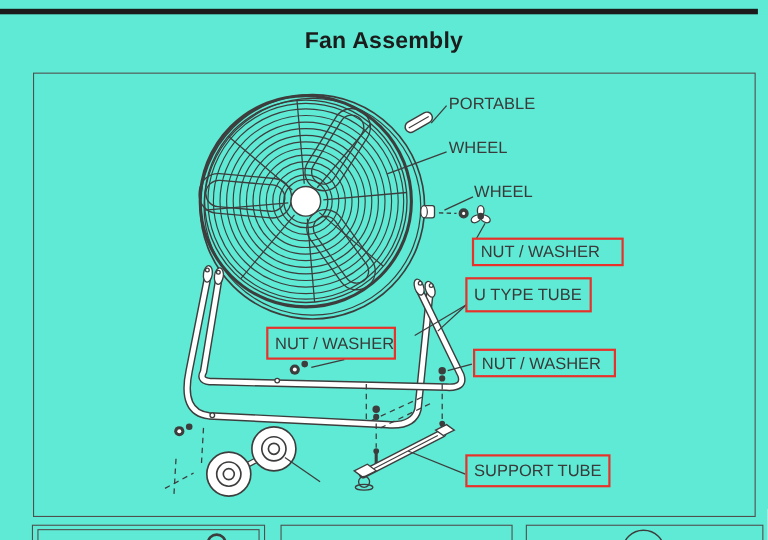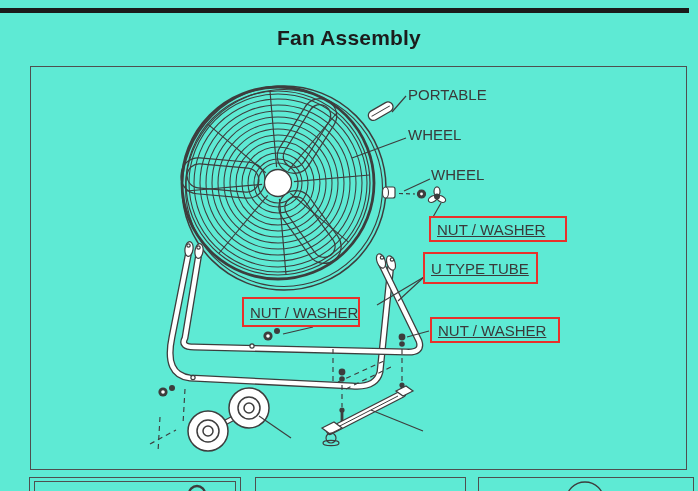--- a/index.html
+++ b/index.html
@@ -19,21 +19,21 @@
   #bottom-box-2{left:255px;top:477px;width:211px;height:22px;}
   #bottom-box-3{left:478px;top:477px;width:216px;height:22px;}
   #drawing{position:absolute;left:0;top:0;width:698px;height:491px;}
   .lbl{
     position:absolute;font-size:15px;color:#3a3a3a;white-space:nowrap;
     line-height:16px;
   }
   .redbox{
     position:absolute;border:2.2px solid #e8312b;box-sizing:border-box;
     display:flex;align-items:center;padding-left:6px;
-    font-size:15px;color:#3a3a3a;white-space:nowrap;background:transparent;text-decoration:underline;
+    font-size:15px;color:#3a3a3a;white-space:nowrap;background:transparent;
   }
 </style>
 </head>
 <body>
 
 <div id="page">
 
   <div id="top-bar"></div>
   <div id="page-title">Fan Assembly</div>
 
@@ -206,14 +206,15 @@
   </svg>
 
   <div class="lbl" style="left:408px;top:87px">PORTABLE</div>
   <div class="lbl" style="left:408px;top:127px">WHEEL</div>
   <div class="lbl" style="left:431px;top:167px">WHEEL</div>
 
   <div class="redbox" style="left:429px;top:216px;width:138px;height:26px">NUT / WASHER</div>
   <div class="redbox" style="left:423px;top:252px;width:115px;height:32px">U TYPE TUBE</div>
   <div class="redbox" style="left:242px;top:297px;width:118px;height:30px">NUT / WASHER</div>
   <div class="redbox" style="left:430px;top:317px;width:130px;height:26px">NUT / WASHER</div>
+  <div class="redbox" style="left:423px;top:413px;width:132px;height:30px">SUPPORT TUBE</div>
 
 </div>
 
 </body></html>

